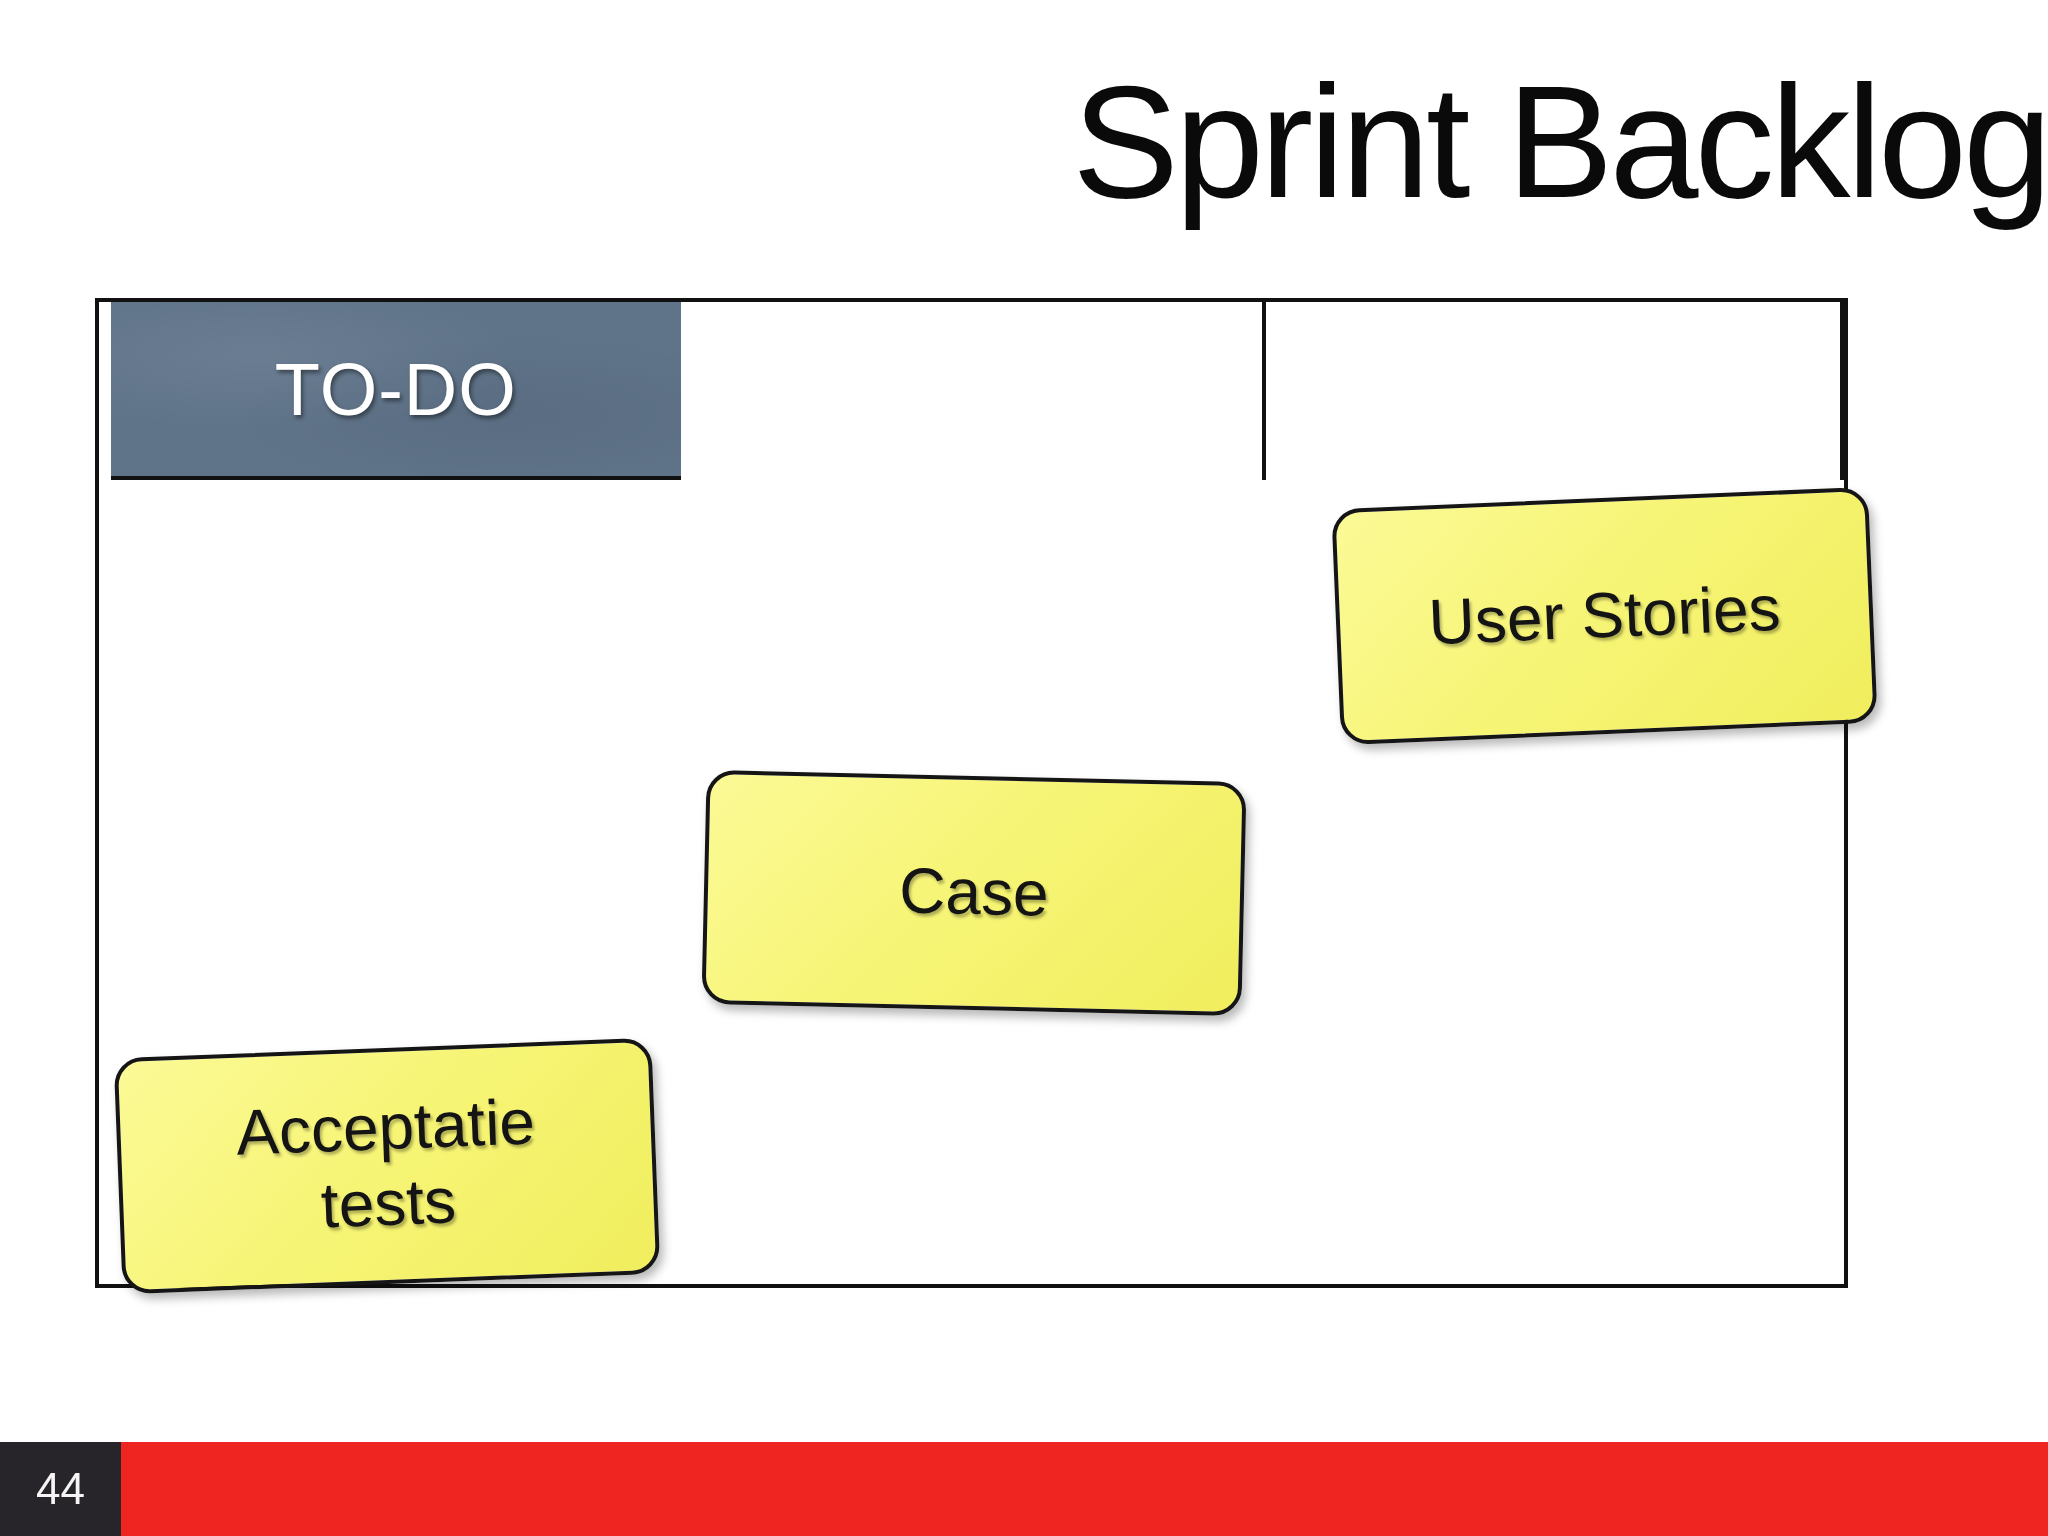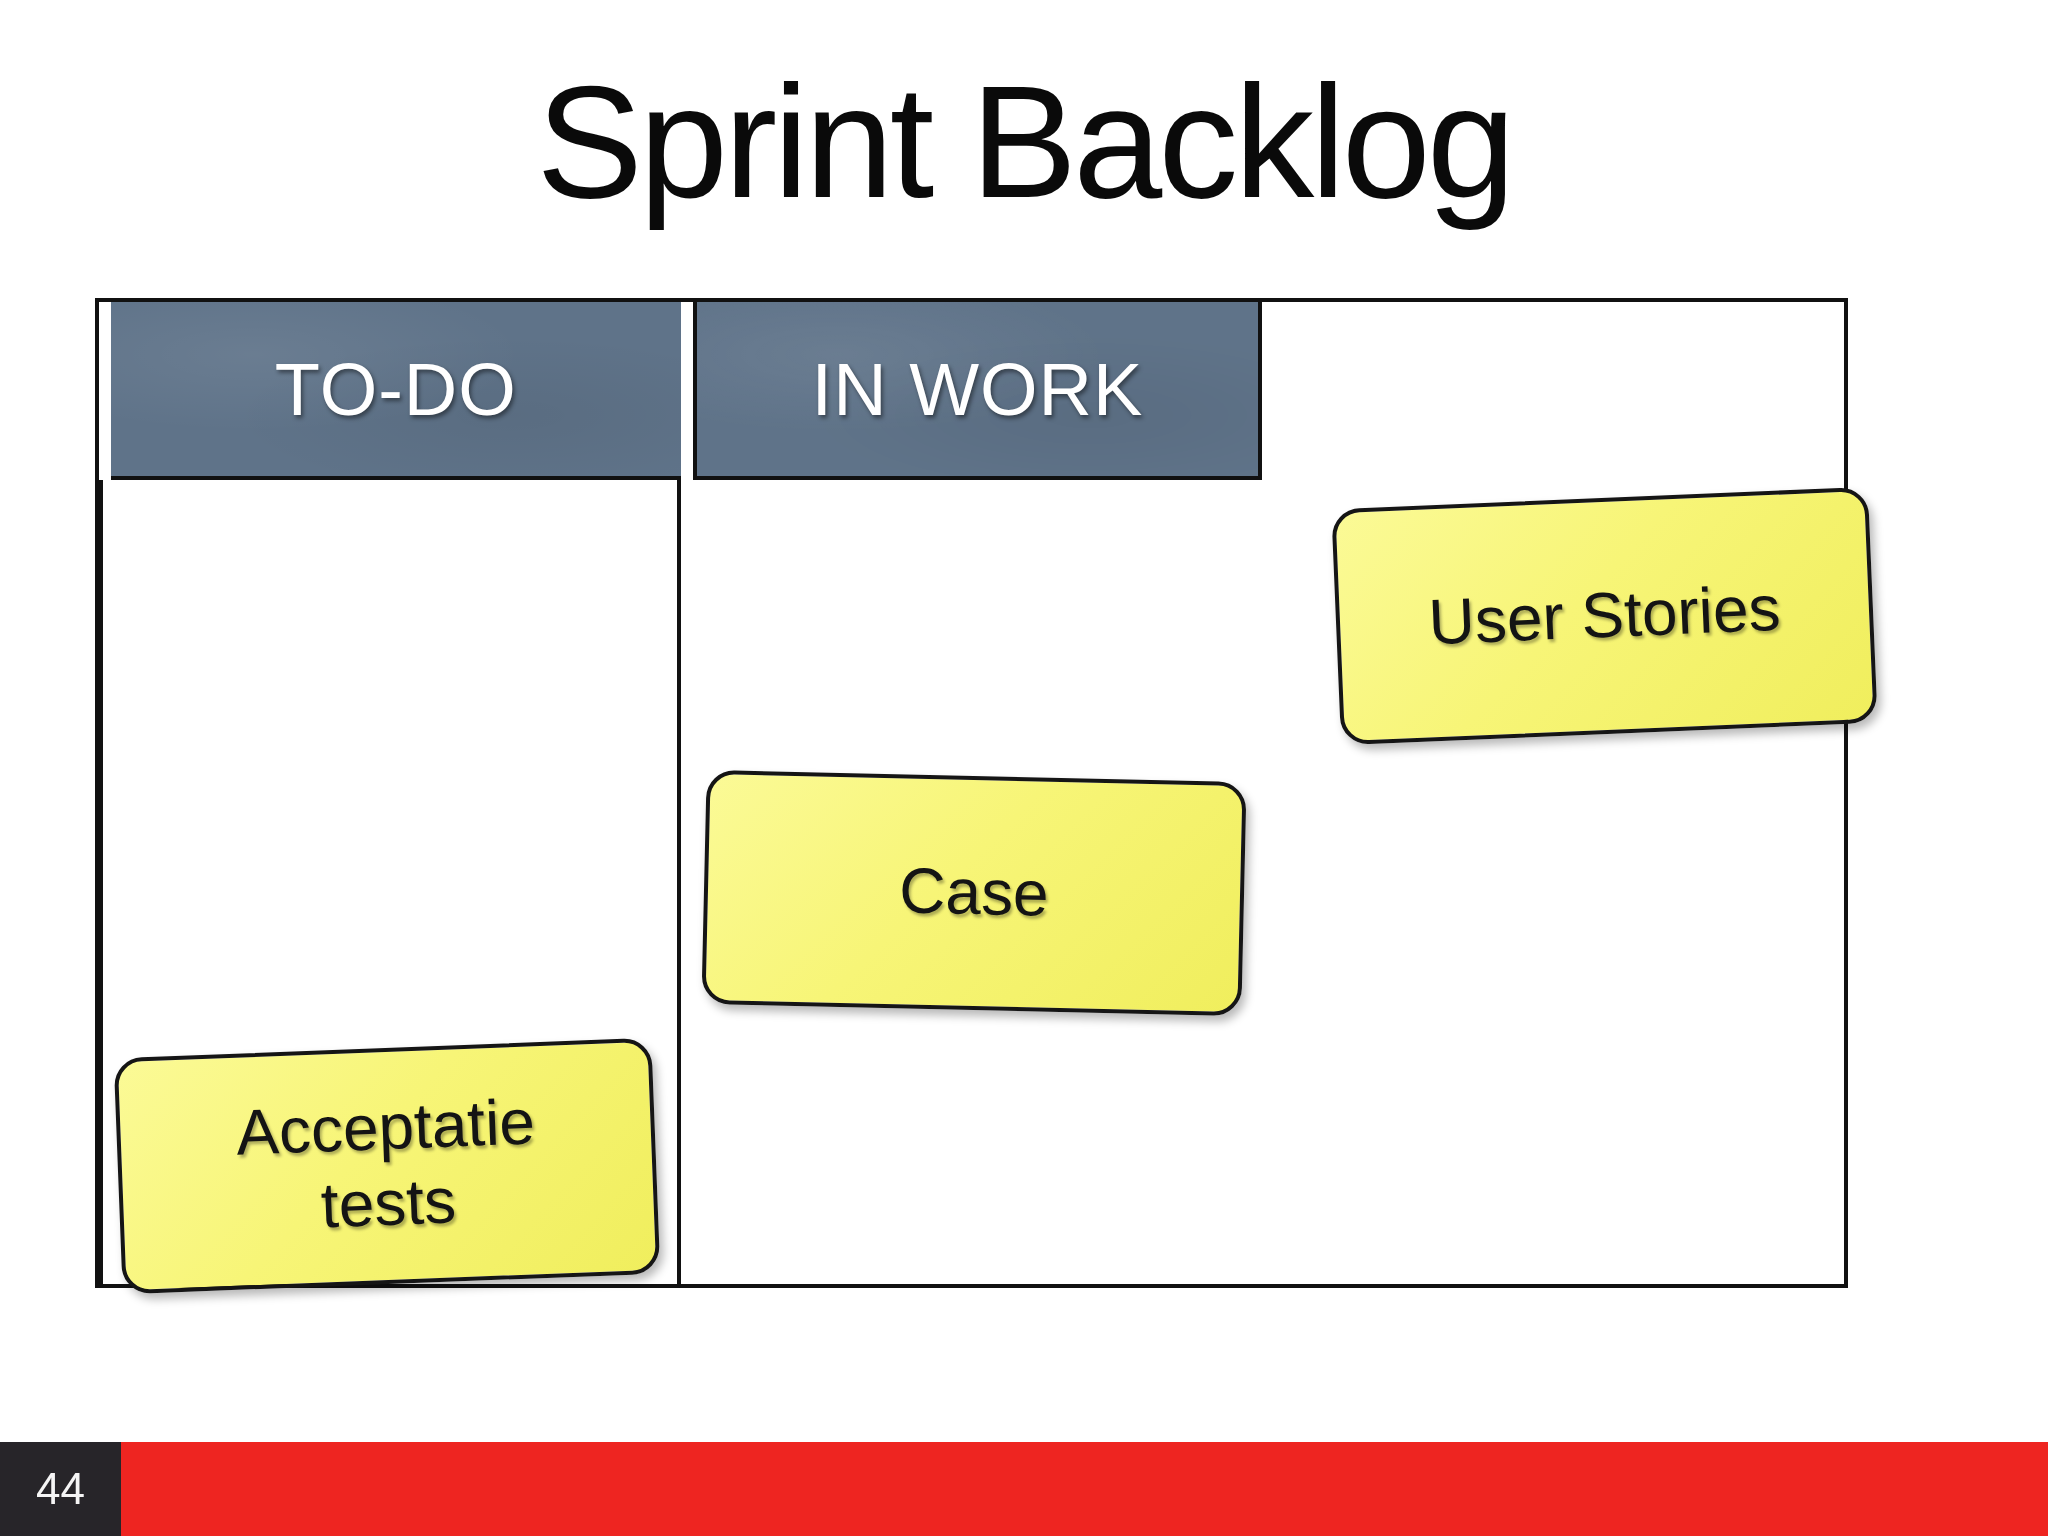--- a/index.html
+++ b/index.html
@@ -16,21 +16,21 @@
     overflow: hidden;
   }
 
   
   .title {
     position: absolute;
     top: 58px;
     left: 0;
     width: 100%;
     margin: 0;
-    text-align: center;
+    text-align: right;
     font-size: 160px;
     line-height: 1.05;
     font-weight: normal;
     letter-spacing: -4px;
     color: #0a0a0a;
   }
 
   
   .board {
     position: absolute;
@@ -126,21 +126,20 @@
 </style>
 </head>
 <body>
 
 <div class="slide">
 
   <h1 class="title">Sprint Backlog</h1>
 
   <div class="board">
     <div class="col-header">TO-DO</div>
-    <div class="col-header mid">IN WORK</div>
     <div class="col-body"></div>
     <div class="col-body mid"></div>
     <div class="col-body"></div>
   </div>
 
   <div class="note note-userstories">
     <span>User Stories</span>
   </div>
 
   <div class="note note-case">

